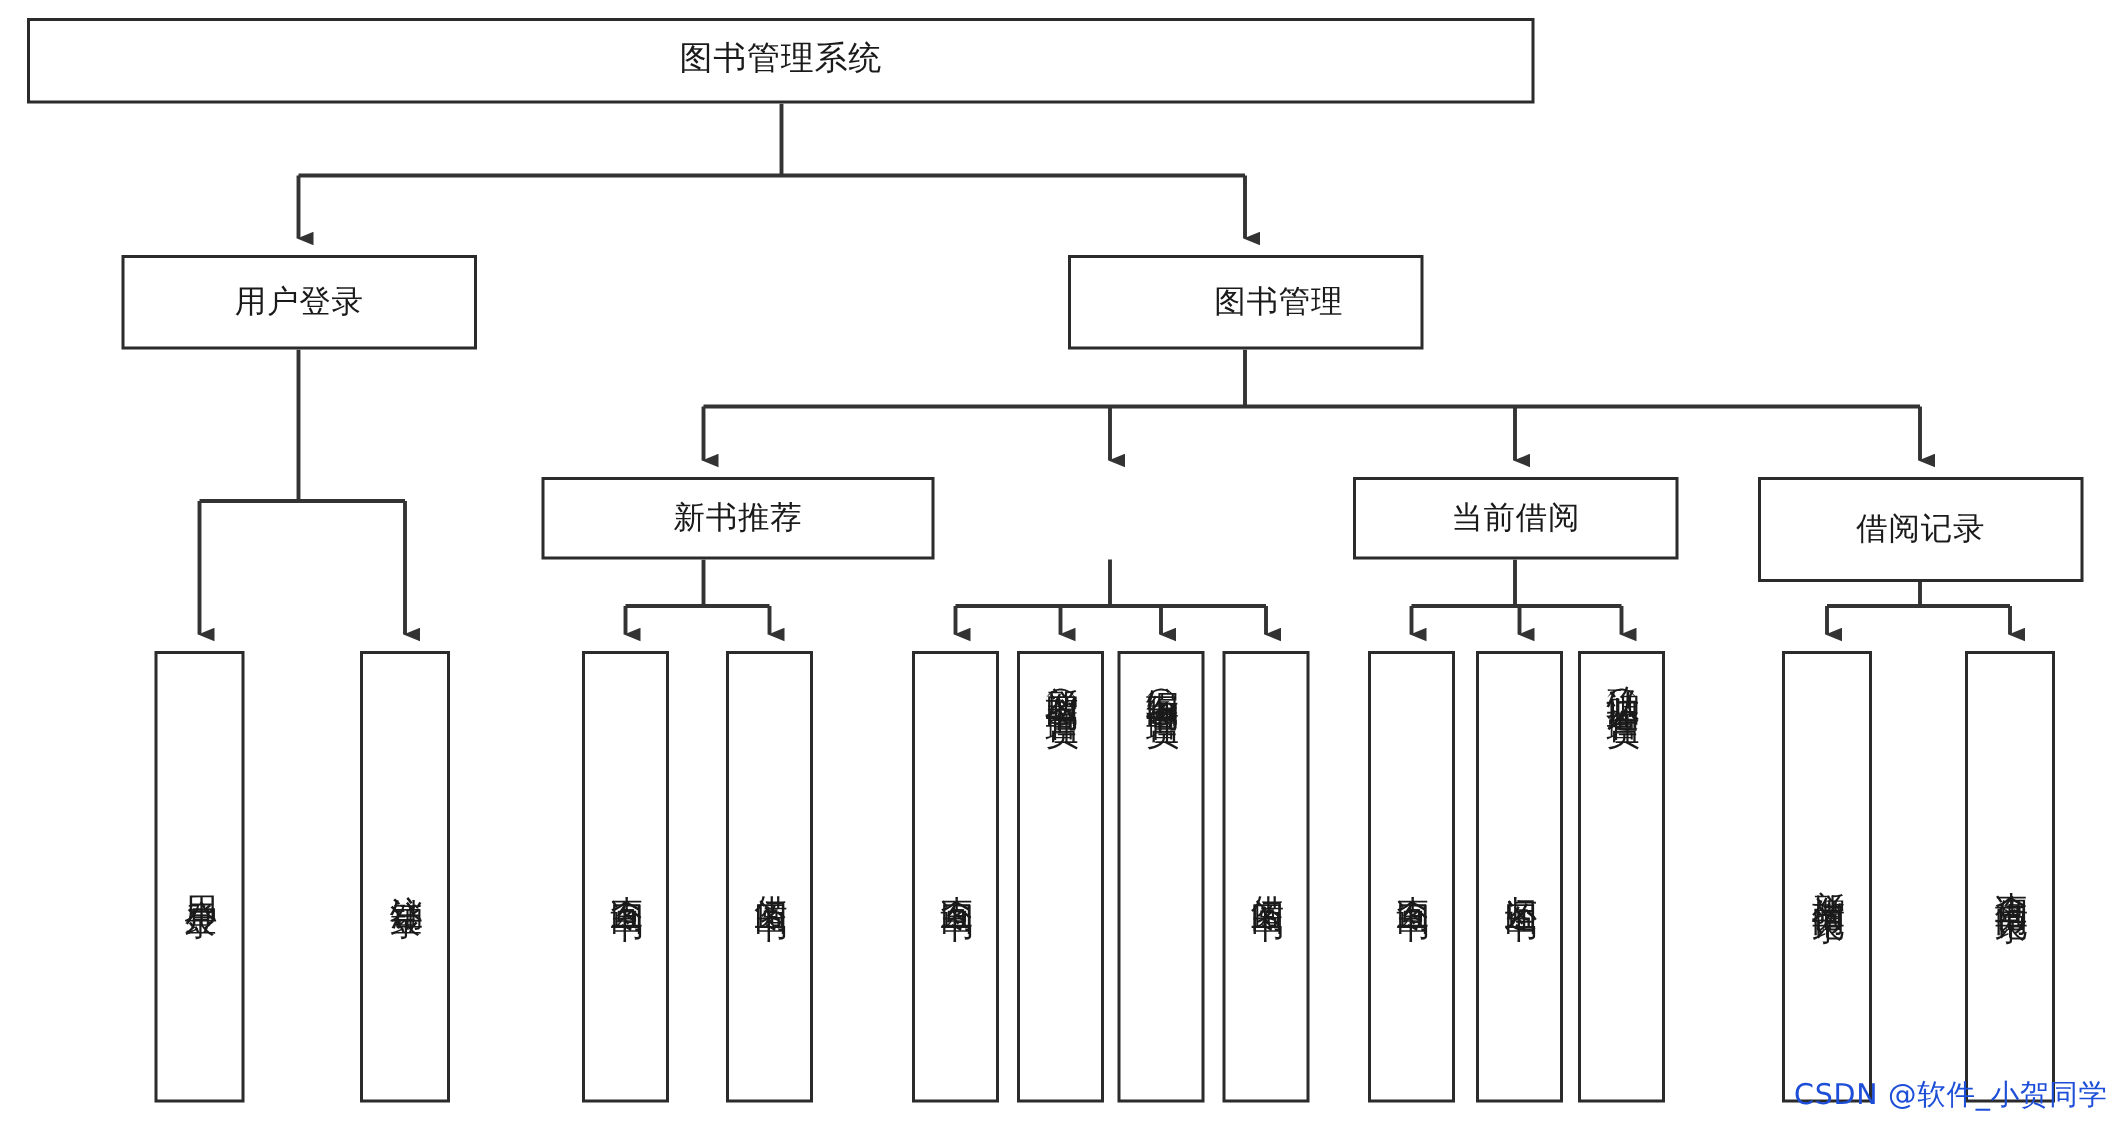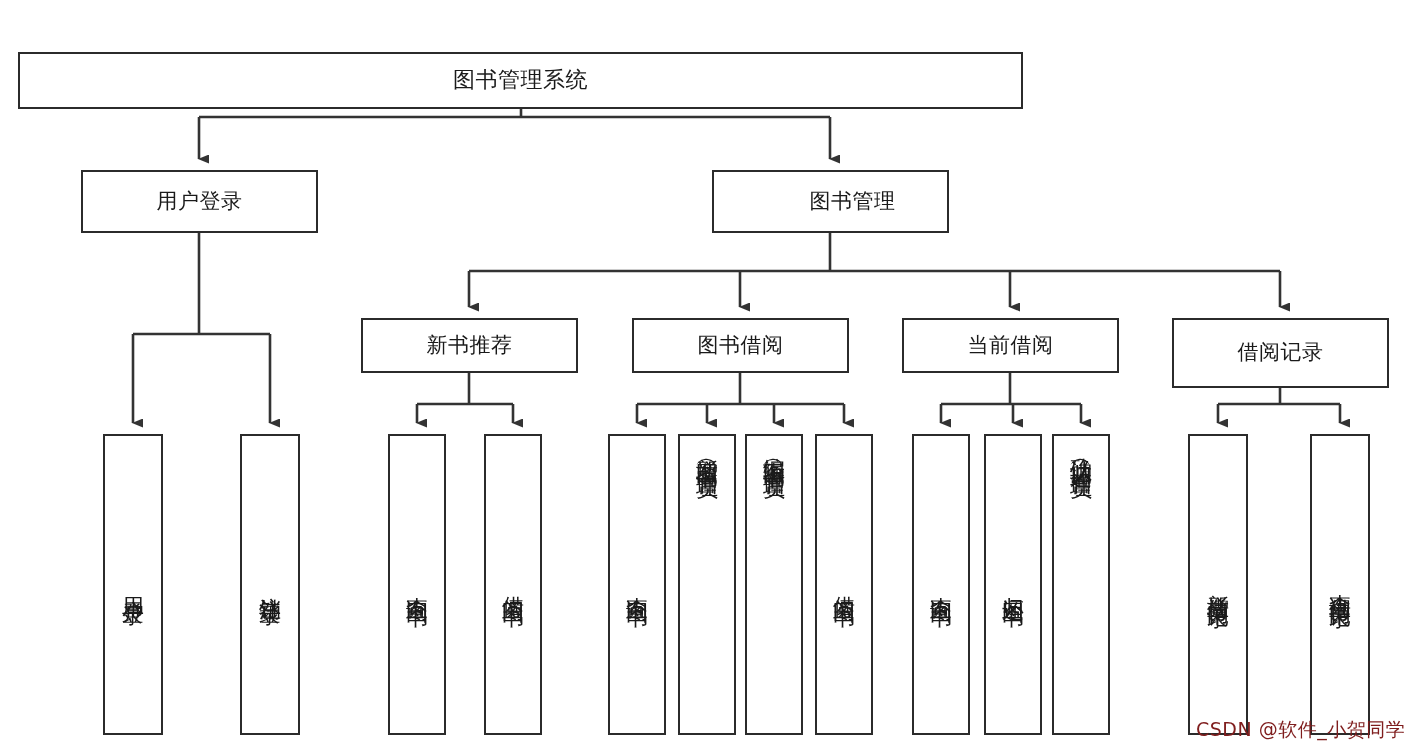--- a/index.html
+++ b/index.html
@@ -62,21 +62,21 @@
     letter-spacing: 3px;
     line-height: 1;
   }
   .node.vert.centered {
     align-items: center;
     padding-top: 0;
   }
   .watermark {
     position: absolute;
     font-size: 19px;
-    color: #7f1d1d;
+    color: #1d4ed8;
     white-space: nowrap;
     letter-spacing: 0.5px;
   }
 </style>
 </head>
 <body>
 
 <div id="canvas">
 
   <svg id="edges" viewBox="0 0 1405 747" width="1405" height="747">
@@ -115,36 +115,33 @@
         <path d="M 941 404 L 941 423" marker-end="url(#arrow)"></path>
         <path d="M 1013 404 L 1013 423" marker-end="url(#arrow)"></path>
         <path d="M 1081 404 L 1081 423" marker-end="url(#arrow)"></path>
         <path d="M 1280 373 L 1280 404"></path>
         <path d="M 1218 404 L 1340 404"></path>
         <path d="M 1218 404 L 1218 423" marker-end="url(#arrow)"></path>
         <path d="M 1340 404 L 1340 423" marker-end="url(#arrow)"></path>
       </g>
   </svg>
 
-  <div class="node root horiz" style="left: 18px; top: 12px; width: 1005px; height: 57px; margin-top: 40px;">
+  <div class="node root horiz" style="left: 18px; top: 12px; width: 1005px; height: 57px;">
     <span class="node-label">图书管理系统</span>
   </div>
 
   <div class="node horiz" style="left: 81px; top: 170px; width: 237px; height: 63px;">
     <span class="node-label">用户登录</span>
   </div>
   <div class="node horiz" style="left: 712px; top: 170px; width: 237px; height: 63px; padding-left: 44px;">
     <span class="node-label">图书管理</span>
   </div>
 
-  <div class="node horiz" style="left: 361px; top: 318px; width: 217px; height: 55px;">
+  <div class="node horiz" style="left: 361px; top: 318px; width: 262px; height: 55px;">
     <span class="node-label">新书推荐</span>
-  </div>
-  <div class="node horiz" style="left: 632px; top: 318px; width: 217px; height: 55px;">
-    <span class="node-label">图书借阅</span>
   </div>
   <div class="node horiz" style="left: 902px; top: 318px; width: 217px; height: 55px;">
     <span class="node-label">当前借阅</span>
   </div>
   <div class="node horiz" style="left: 1172px; top: 318px; width: 217px; height: 70px;">
     <span class="node-label">借阅记录</span>
   </div>
 
   <div class="node vert centered" style="left: 103px; top: 434px; width: 60px; height: 301px;">
     <span class="node-label">用户登录</span>

